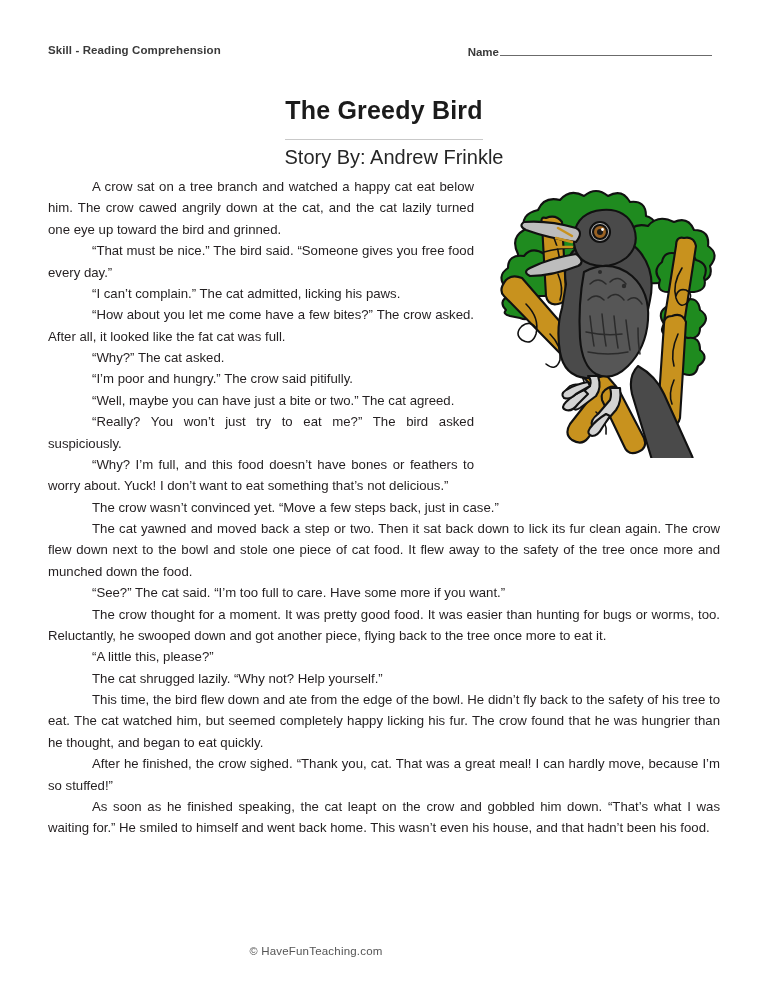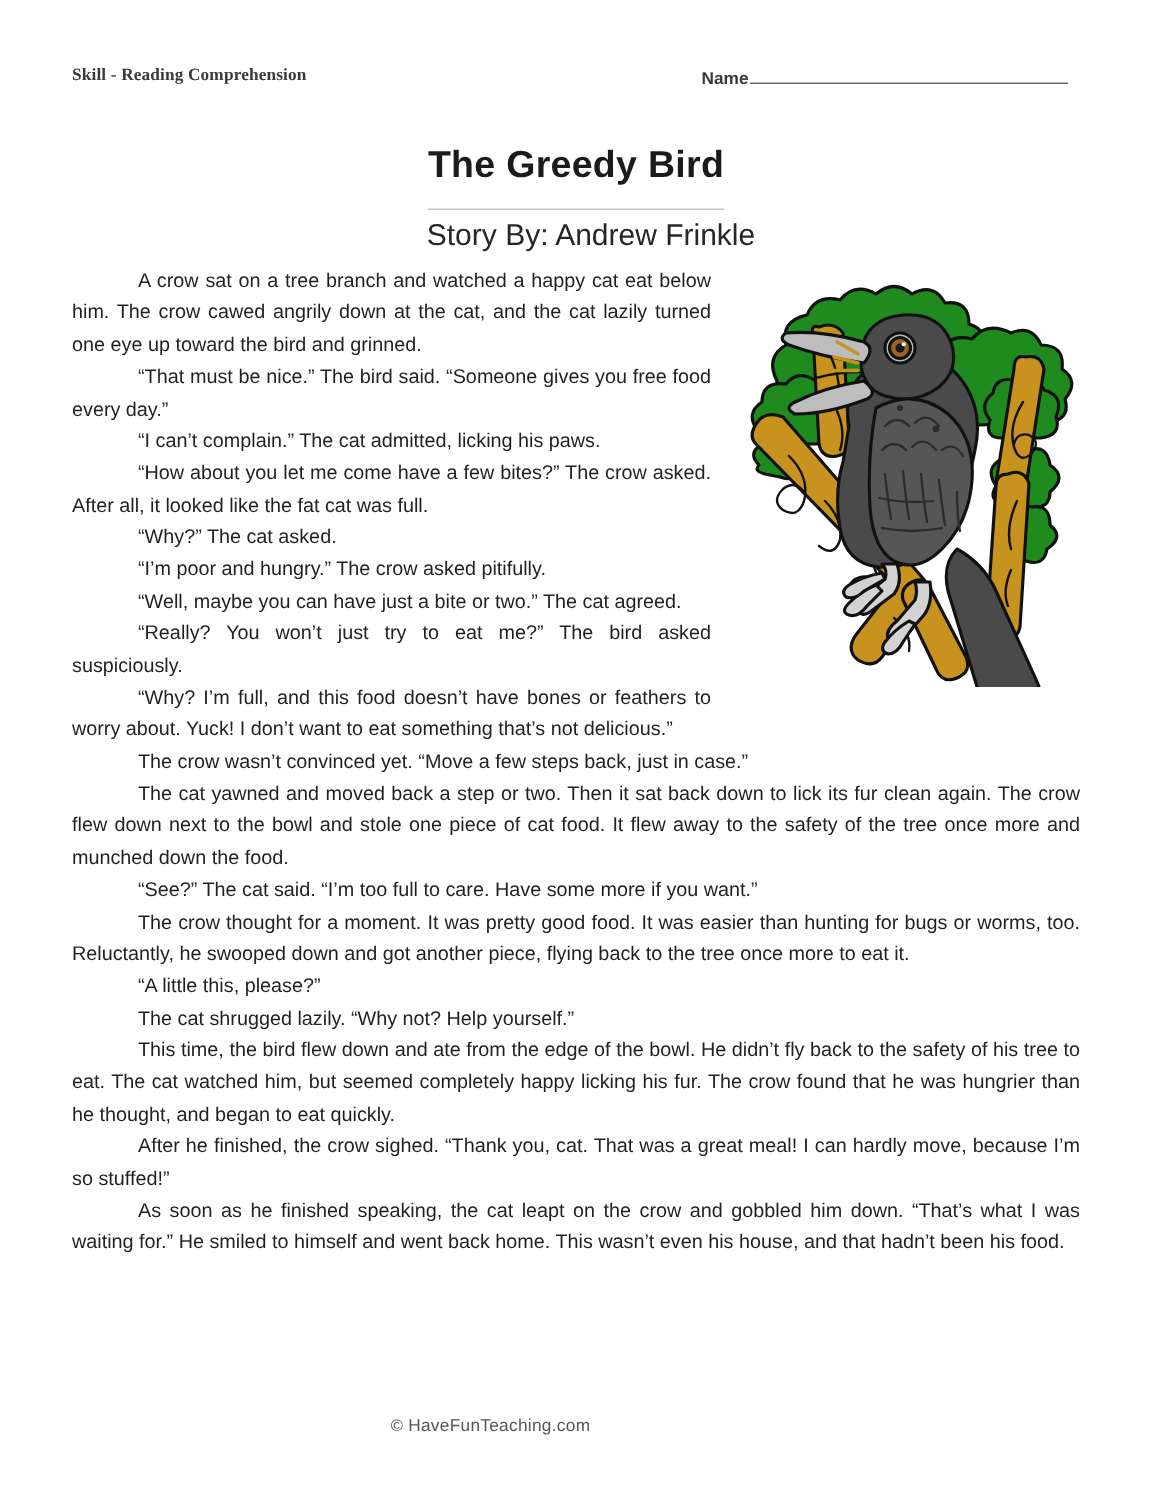--- a/index.html
+++ b/index.html
@@ -31,21 +31,20 @@
     display: flex;
     justify-content: space-between;
     align-items: flex-start;
   }
   .skill-label {
     font-size: 11.5px;
     font-weight: 600;
     color: #3a3a3a;
     letter-spacing: .1px;
     white-space: nowrap;
-    font-family: Liberation Serif, serif;
   }
   .name-field {
     display: flex;
     align-items: baseline;
     margin-right: 8px;
   }
   .name-label {
     font-size: 11.5px;
     font-weight: 600;
     color: #3a3a3a;
@@ -107,21 +106,21 @@
     height: 282px;
     margin: 0 0 6px 14px;
     shape-margin: 4px;
   }
   .illustration svg { display: block; width: 100%; height: 100%; }
 
   
   .footer {
     position: absolute;
     bottom: 38px;
-    left: 15px;
+    left: 4px;
     width: 624px;
     text-align: center;
     font-size: 11.5px;
     color: #555555;
     letter-spacing: .2px;
   }
   .footer .copy-mark { font-size: 11px; }
 </style>
 </head>
 <body>
@@ -269,21 +268,21 @@
           </g>
         </g>
       </svg>
     </div>
 
     <p>A crow sat on a tree branch and watched a happy cat eat below him. The crow cawed angrily down at the cat, and the cat lazily turned one eye up toward the bird and grinned.</p>
     <p>“That must be nice.” The bird said. “Someone gives you free food every day.”</p>
     <p>“I can’t complain.” The cat admitted, licking his paws.</p>
     <p>“How about you let me come have a few bites?” The crow asked. After all, it looked like the fat cat was full.</p>
     <p>“Why?” The cat asked.</p>
-    <p>“I’m poor and hungry.” The crow asked pitifully.</p>
+    <p>“I’m poor and hungry.” The crow said pitifully.</p>
     <p>“Well, maybe you can have just a bite or two.” The cat agreed.</p>
     <p>“Really? You won’t just try to eat me?” The bird asked suspiciously.</p>
     <p>“Why? I’m full, and this food doesn’t have bones or feathers to worry about. Yuck! I don’t want to eat something that’s not delicious.”</p>
     <p>The crow wasn’t convinced yet. “Move a few steps back, just in case.”</p>
     <p>The cat yawned and moved back a step or two. Then it sat back down to lick its fur clean again. The crow flew down next to the bowl and stole one piece of cat food. It flew away to the safety of the tree once more and munched down the food.</p>
     <p>“See?” The cat said. “I’m too full to care. Have some more if you want.”</p>
     <p>The crow thought for a moment. It was pretty good food. It was easier than hunting for bugs or worms, too. Reluctantly, he swooped down and got another piece, flying back to the tree once more to eat it.</p>
     <p>“A little this, please?”</p>
     <p>The cat shrugged lazily. “Why not? Help yourself.”</p>
     <p>This time, the bird flew down and ate from the edge of the bowl. He didn’t fly back to the safety of his tree to eat. The cat watched him, but seemed completely happy licking his fur. The crow found that he was hungrier than he thought, and began to eat quickly.</p>

